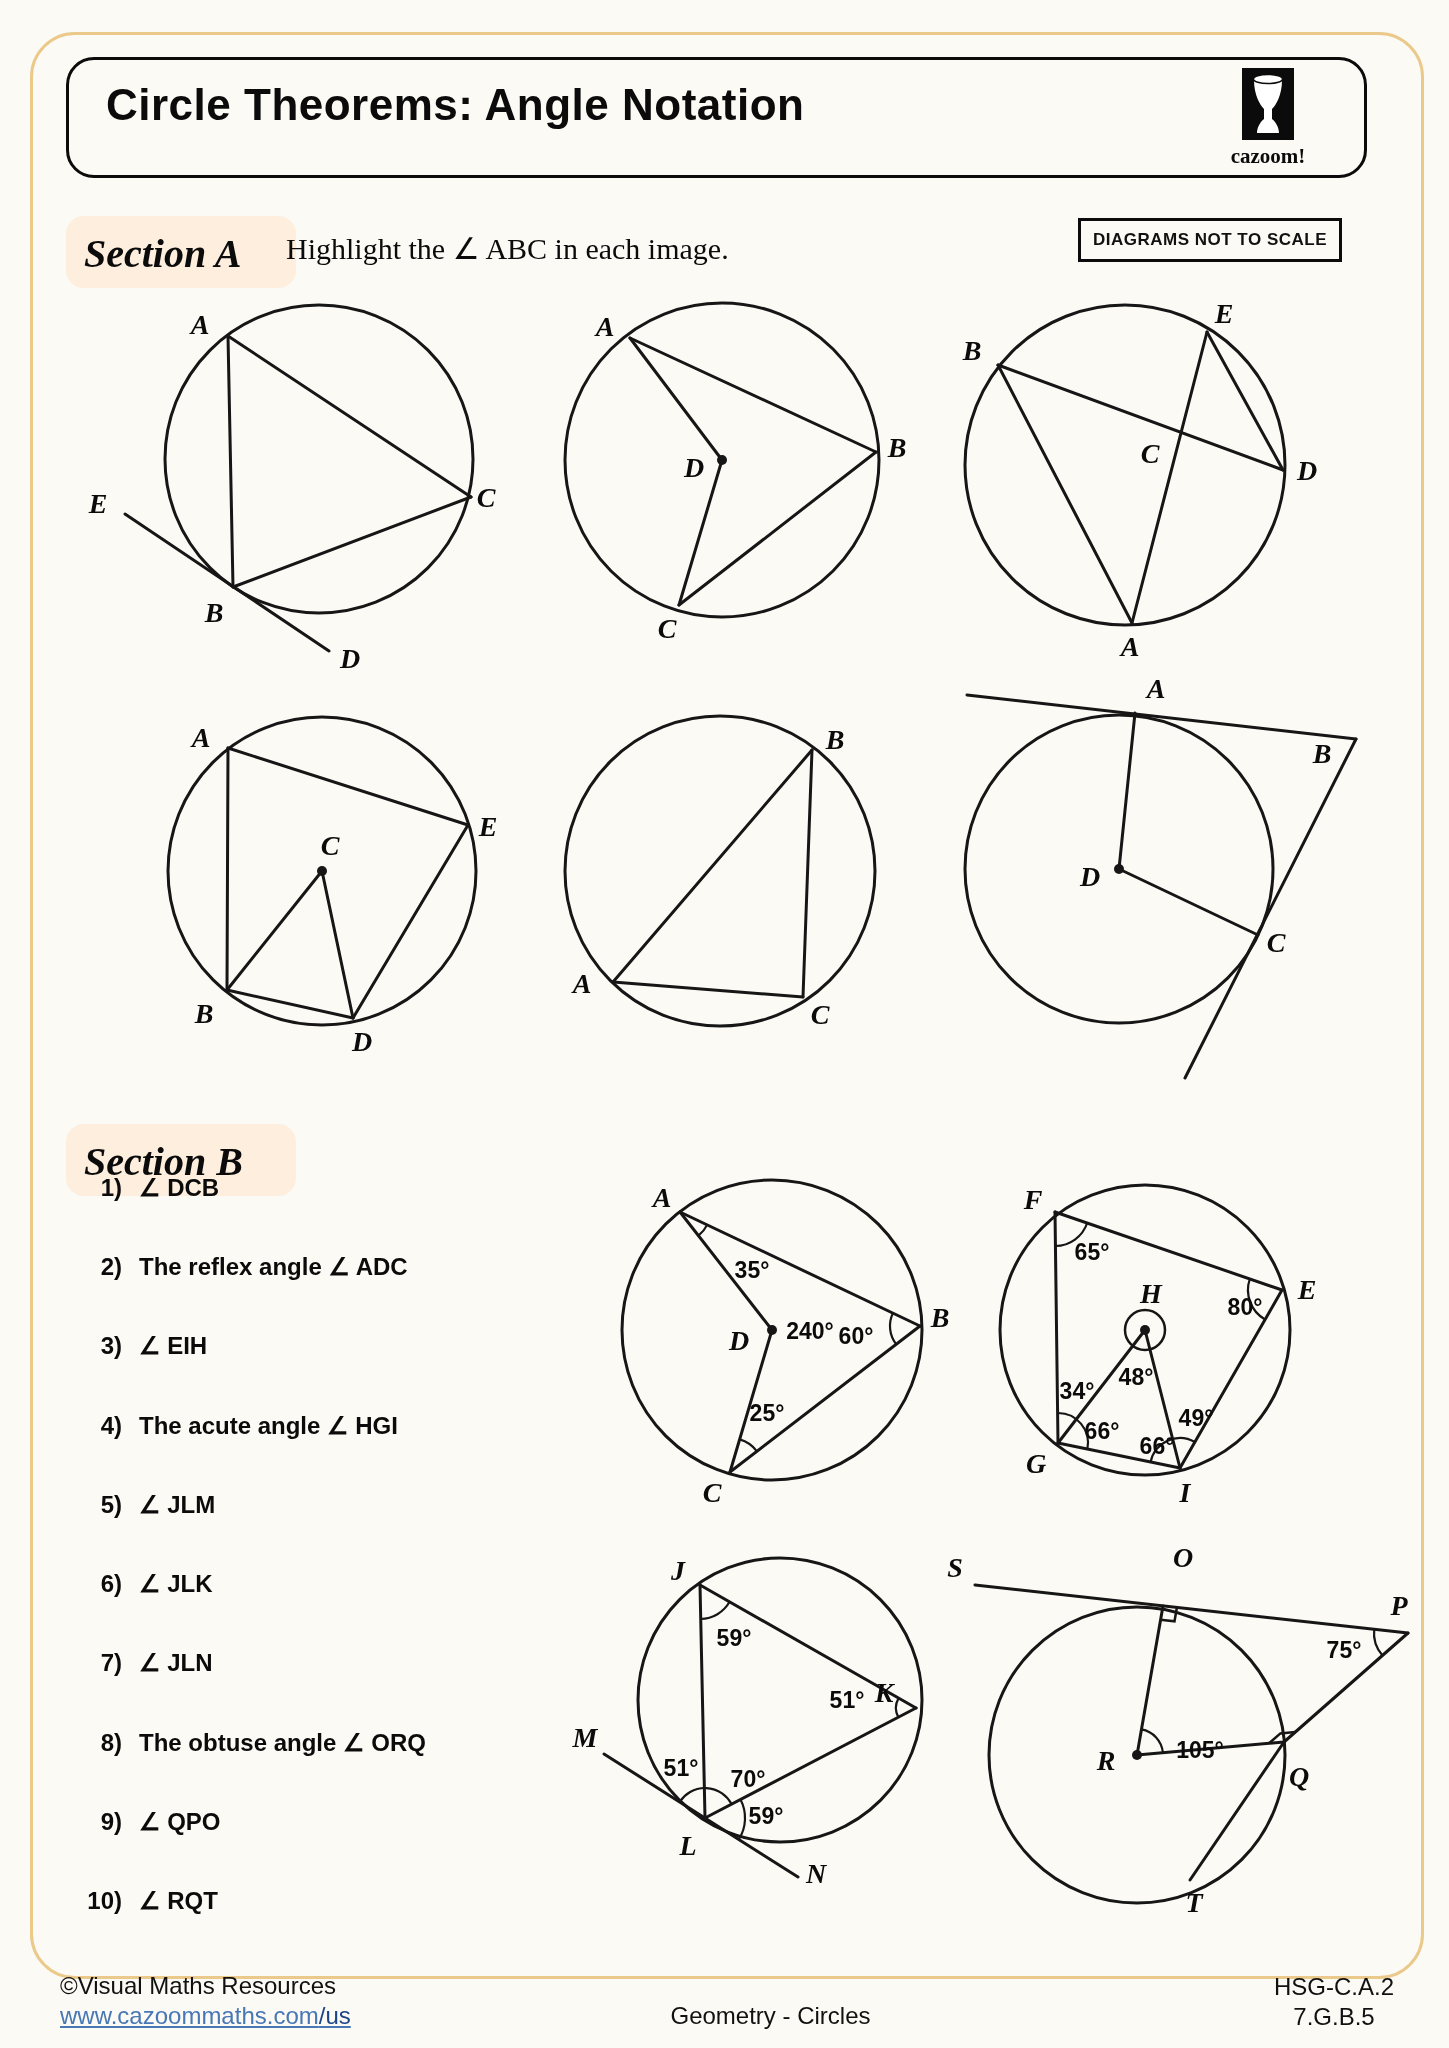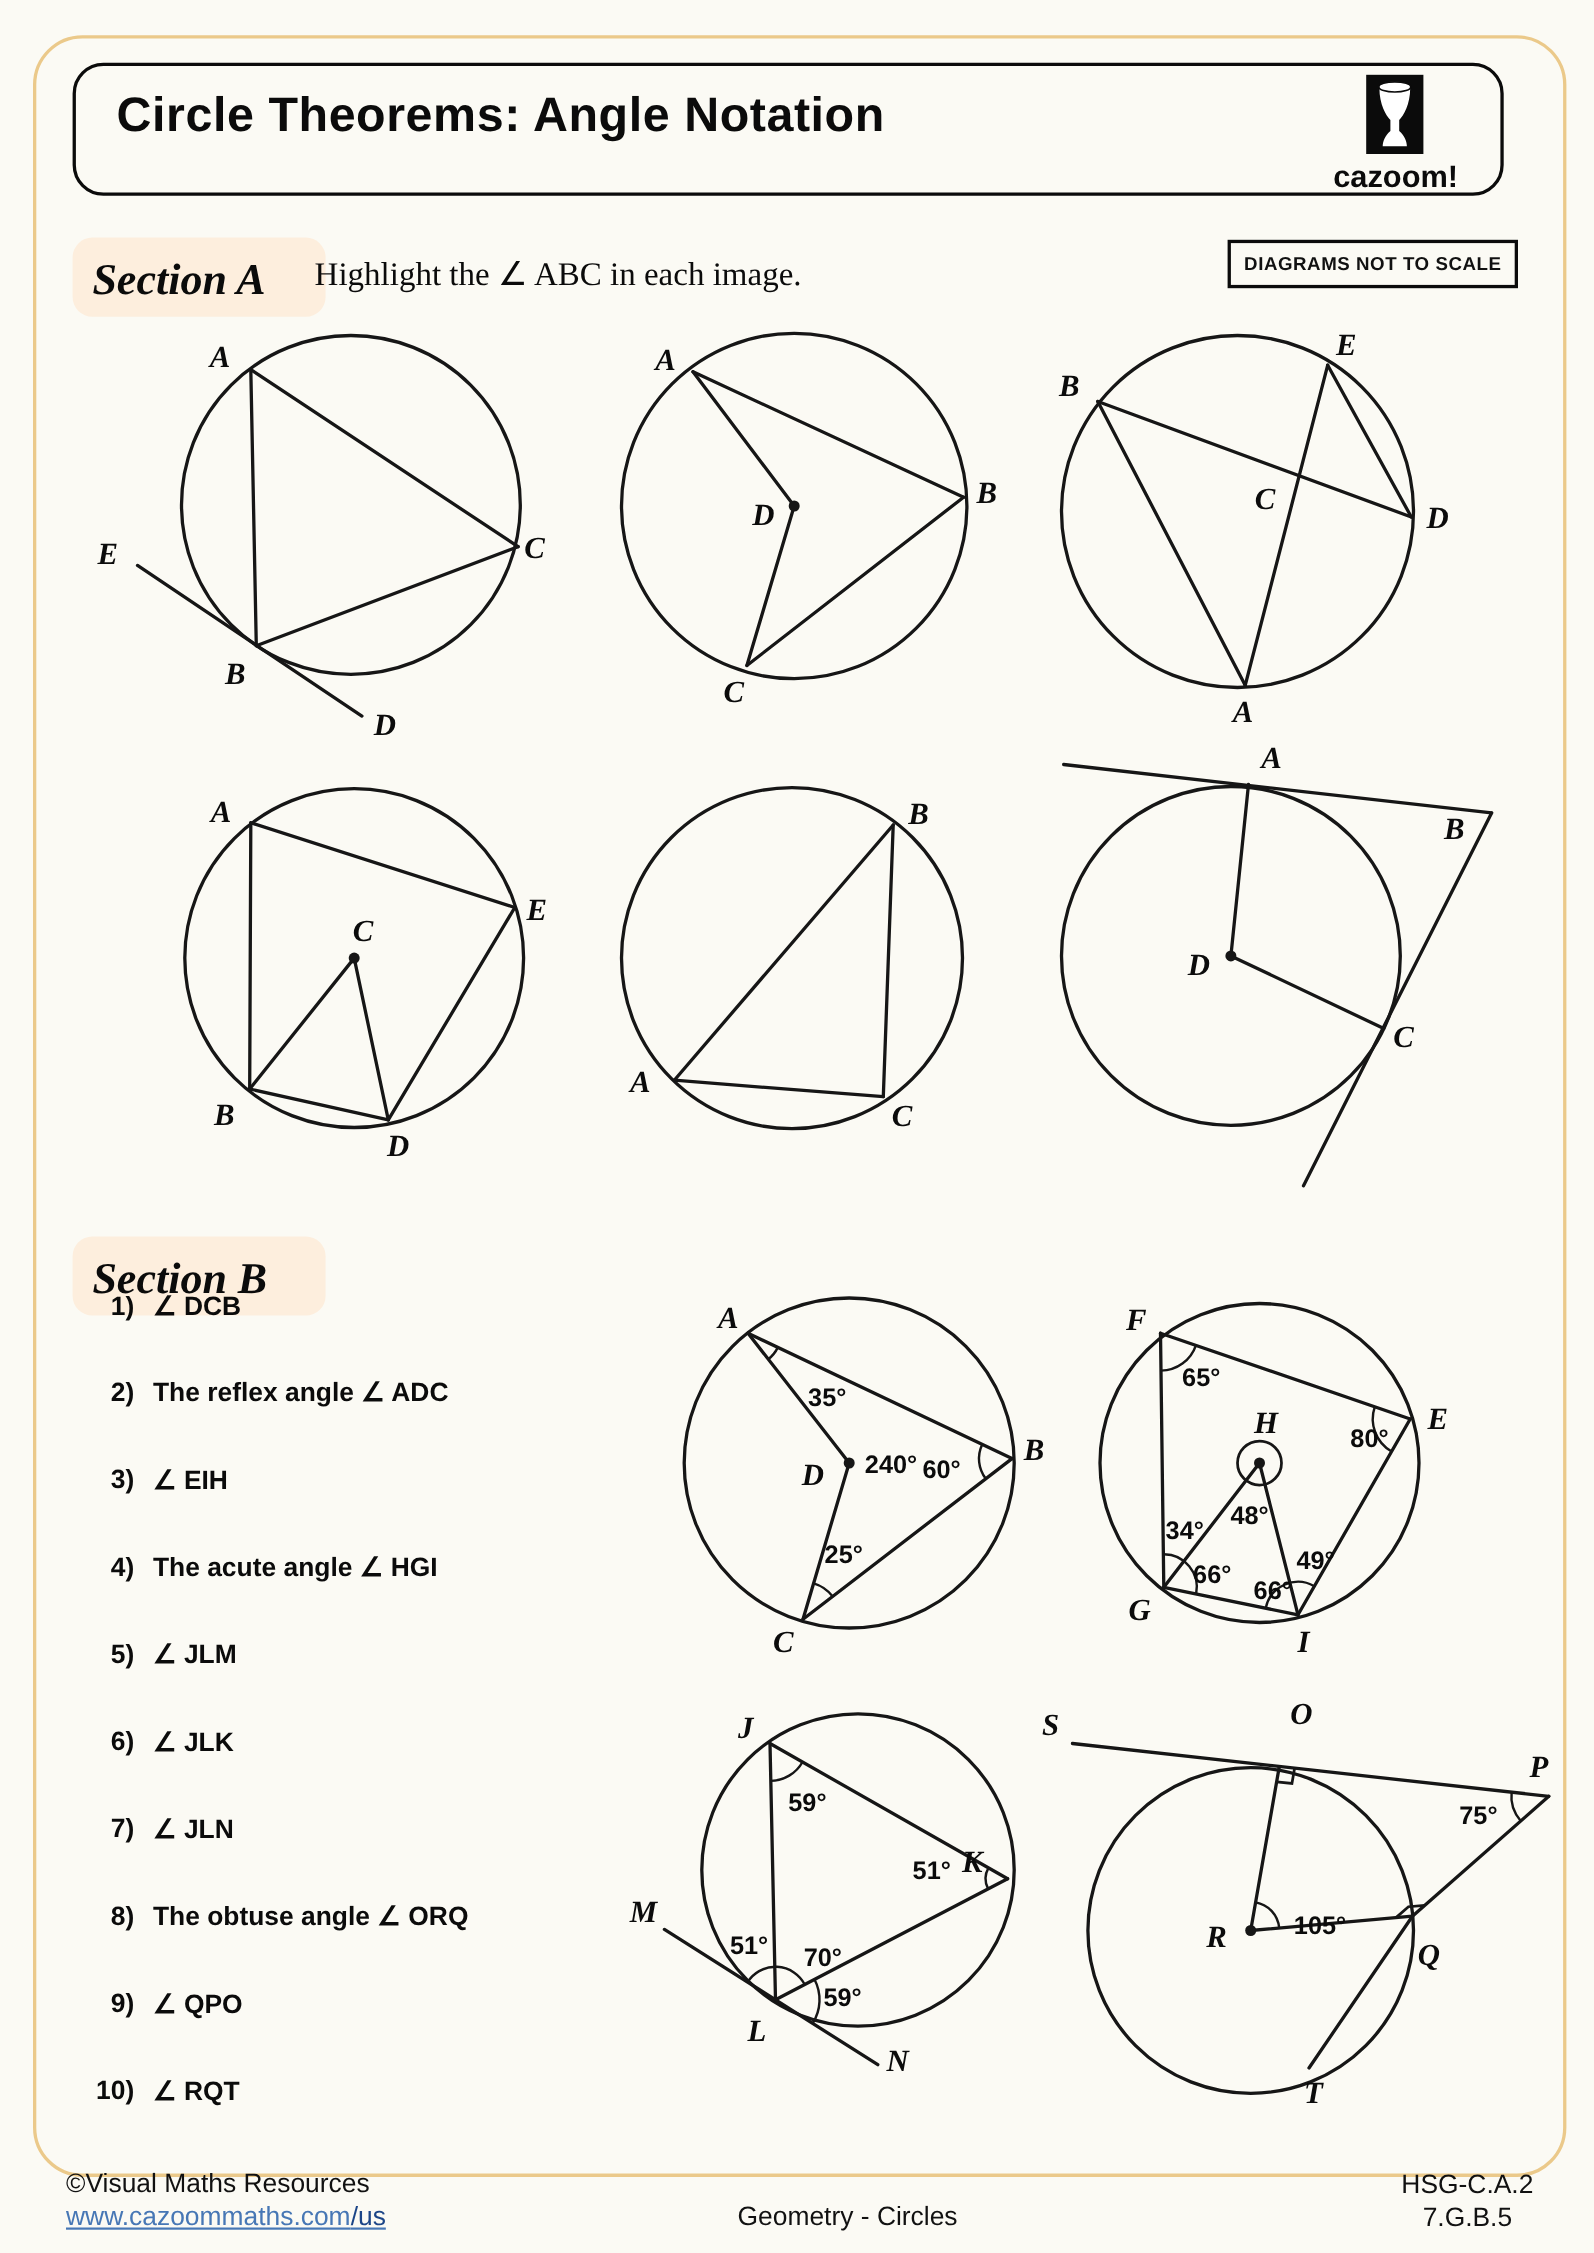--- a/index.html
+++ b/index.html
@@ -6,28 +6,28 @@
   #page{position:relative;width:1449px;height:2048px;background:#fbfaf4;overflow:hidden;
         font-family:"Liberation Sans",sans-serif;color:#111;}
   #frame{position:absolute;left:30px;top:32px;width:1388px;height:1941px;
          border:3px solid #ebc98a;border-radius:45px;}
   #headerBox{position:absolute;left:66px;top:57px;width:1295px;height:115px;
              border:3.5px solid #0b0b0b;border-radius:28px;background:#fbfaf4;}
   #pageTitle{position:absolute;left:106px;top:80px;font-size:44px;font-weight:bold;
              letter-spacing:0.5px;color:#0b0b0b;}
   #logo{position:absolute;left:1212px;top:68px;width:112px;height:100px;text-align:center;}
   #logoRect{display:inline-block;width:52px;height:72px;background:#0b0b0b;}
-  #brandName{font-family:Liberation Sans, sans-serif;font-weight:bold;font-size:28px;margin-top:0px;color:#0b0b0b;}
+  #brandName{font-family:Liberation Serif, serif;font-weight:bold;font-size:21px;margin-top:0px;color:#0b0b0b;}
   .pill{position:absolute;width:230px;height:72px;background:#fdeedd;border-radius:18px;}
   .secLabel{position:absolute;font-family:"Liberation Serif",serif;font-style:italic;font-weight:bold;
             font-size:40px;color:#0b0b0b;}
   .secInstr{position:absolute;font-family:"Liberation Serif",serif;font-size:30px;color:#0b0b0b;}
   #badge{position:absolute;left:1078px;top:218px;width:258px;height:38px;border:3px solid #0b0b0b;
          display:flex;align-items:center;justify-content:center;font-size:17px;font-weight:bold;
-         letter-spacing:0.5px;background:#fbfaf4;margin-left:38px;}
+         letter-spacing:0.5px;background:#fbfaf4;}
   .dia{position:absolute;}
   .dia .c{fill:none;stroke:#161616;stroke-width:3;}
   .dia line{stroke:#161616;stroke-width:3;stroke-linecap:round;}
   .dia .aarc{fill:none;stroke:#161616;stroke-width:2.2;}
   .dia .sq{fill:none;stroke:#161616;stroke-width:2.5;stroke-linejoin:miter;}
   .dia .dot{fill:#161616;stroke:none;}
   .dia .ind{fill:none;stroke:#161616;stroke-width:2.5;}
   text.pt{font-family:"Liberation Serif",serif;font-style:italic;font-weight:bold;font-size:28px;
           fill:#0b0b0b;text-anchor:middle;}
   text.ang{font-family:"Liberation Sans",sans-serif;font-weight:bold;font-size:23px;fill:#0b0b0b;text-anchor:middle;}

